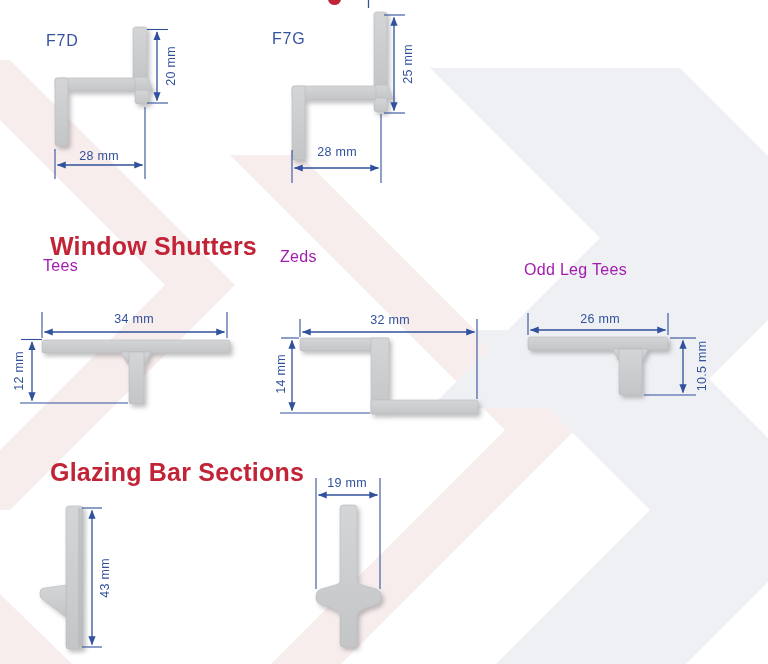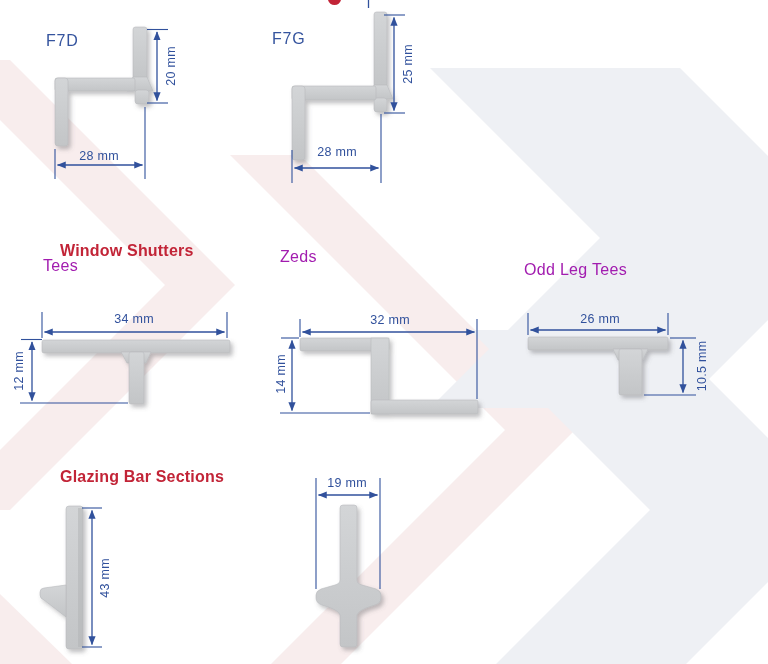--- a/index.html
+++ b/index.html
@@ -8,22 +8,22 @@
     width:768px;height:664px;
     overflow:hidden;
     background:#ffffff;
     font-family:"Liberation Sans", sans-serif;
   }
   .page svg.layer{position:absolute;left:0;top:0;}
   .txt{position:absolute;white-space:nowrap;}
   .code{font-size:16px;letter-spacing:.8px;color:#35549e;}
   .sub{font-size:16px;letter-spacing:.3px;color:#a21caf;}
   .heading{
-    position:absolute;margin:18px;white-space:nowrap;
-    font-size:16px;font-weight:bold;letter-spacing:.2px;color:#c22437;
+    position:absolute;margin:8px;white-space:nowrap;
+    font-size:25px;font-weight:bold;letter-spacing:.2px;color:#c22437;
   }
   .dim{font-size:12.5px;letter-spacing:.3px;color:#31519c;}
   .ctr{transform:translate(-50%,-50%);text-align:right;}
   .rot{transform:translate(-50%,-50%) rotate(-90deg);}
 </style>
 </head>
 <body>
 
 <div class="page">
 

